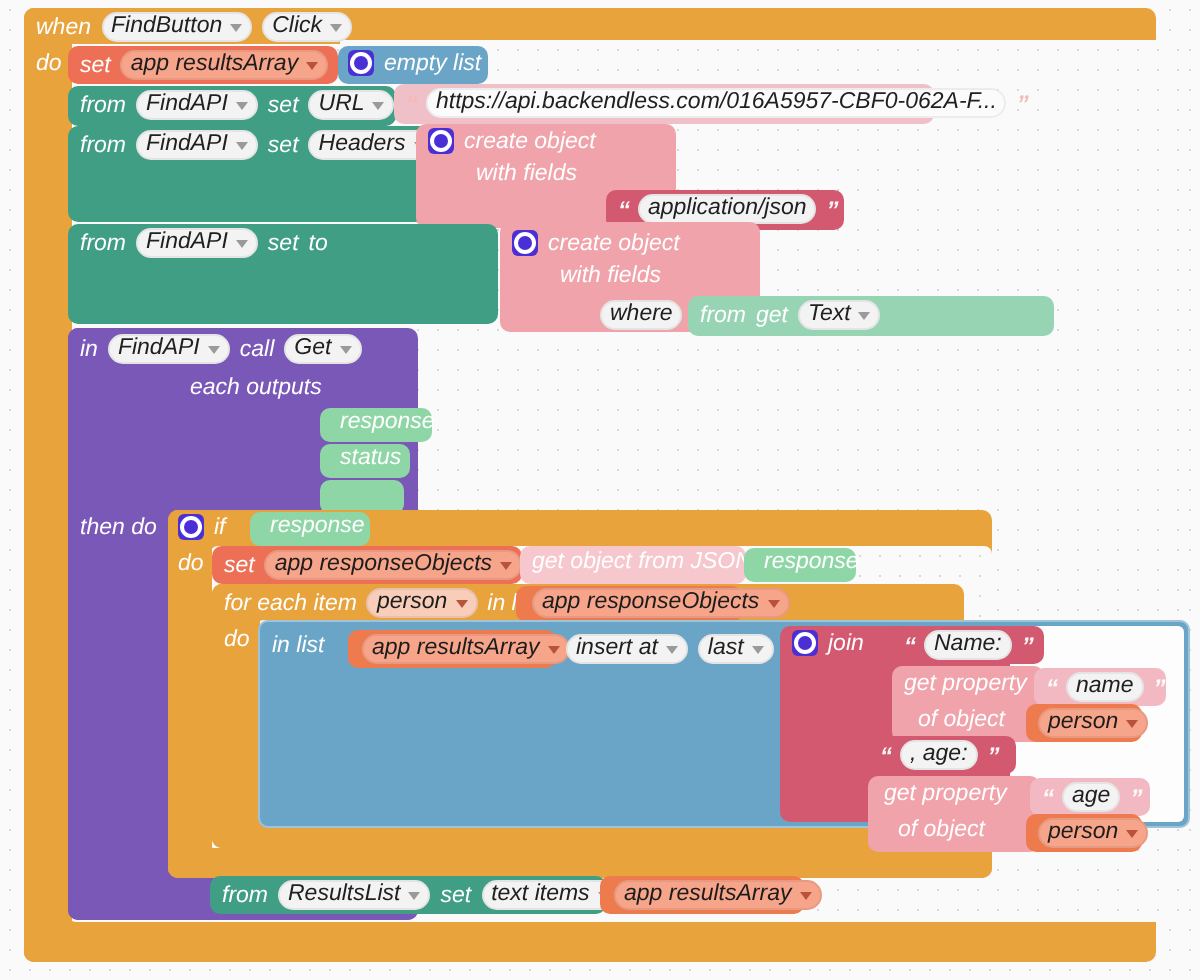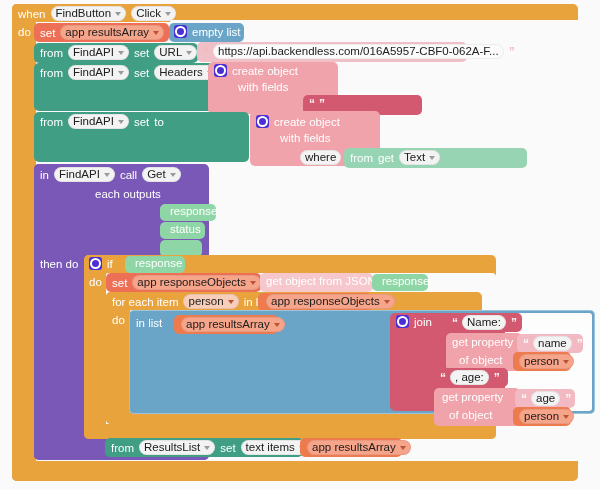--- a/index.html
+++ b/index.html
@@ -8,20 +8,21 @@
     background:#fafafa;
     font-family:"Liberation Sans","DejaVu Sans",sans-serif;
     font-size:11.5px;
     -webkit-font-smoothing:antialiased;
   }
   #canvas{
     position:relative;width:600px;height:490px;
     background-color:#fafafa;
     background-image:radial-gradient(#d9d9d9 0.6px, transparent 0.6px);
     background-size:10px 10px;
+    font-style:italic;
   }
   
   .blk{position:absolute;box-sizing:border-box;border-radius:5px;}
   .lbl{color:#ffffff;white-space:nowrap;}
   
   .field{
     display:inline-flex;align-items:center;gap:3px;
     background:#f3f3f3;color:#202020;
     border-radius:8px;padding:0px 5px;height:15px;
     line-height:15px;white-space:nowrap;font-size:11.5px;
@@ -152,20 +153,23 @@
   <div class="row" style="left:214px;top:64px;">
     <span class="gear"></span>
     <span class="lbl">create object</span>
   </div>
   <div class="row" style="left:238px;top:81px;">
     <span class="lbl">with fields</span>
   </div>
   <div class="blk c-pinkdk" style="left:303px;top:95px;width:119px;height:20px;"></div>
   <div class="row" style="left:309px;top:97px;">
     <span class="q">“</span>
+    <span class="field">
+        <span>application/json</span>
+      </span>
     <span class="q">”</span>
   </div>
 
   <div class="blk c-green" style="left:34px;top:112px;width:215px;height:50px;"></div>
   <div class="row" style="left:40px;top:114px;">
     <span class="lbl">from</span>
     <span class="field">
         <span>FindAPI</span>
         <i class="caret"></i>
       </span>
@@ -294,20 +298,31 @@
   <div class="row" style="left:136px;top:317px;">
     <span class="lbl">in list</span>
   </div>
   <div class="blk c-orange2" style="left:174px;top:315px;width:104px;height:19px;"></div>
   <div class="row" style="left:181px;top:317px;">
     <span class="field orange">
         <span>app resultsArray</span>
         <i class="caret on-orange"></i>
       </span>
   </div>
+  <div class="row" style="left:283px;top:317px;">
+    <span class="field">
+        <span>insert at</span>
+        <i class="caret"></i>
+      </span>
+    <span class="field">
+        <span>last</span>
+        <i class="caret"></i>
+      </span>
+    <span class="lbl">as</span>
+  </div>
 
   <div class="blk c-pinkdk" style="left:390px;top:313px;width:115px;height:98px;"></div>
   <div class="row" style="left:396px;top:315px;">
     <span class="gear"></span>
     <span class="lbl">join</span>
   </div>
 
   <div class="blk c-pinkdk" style="left:446px;top:313px;width:76px;height:19px;"></div>
   <div class="row" style="left:452px;top:315px;">
     <span class="q">“</span>

